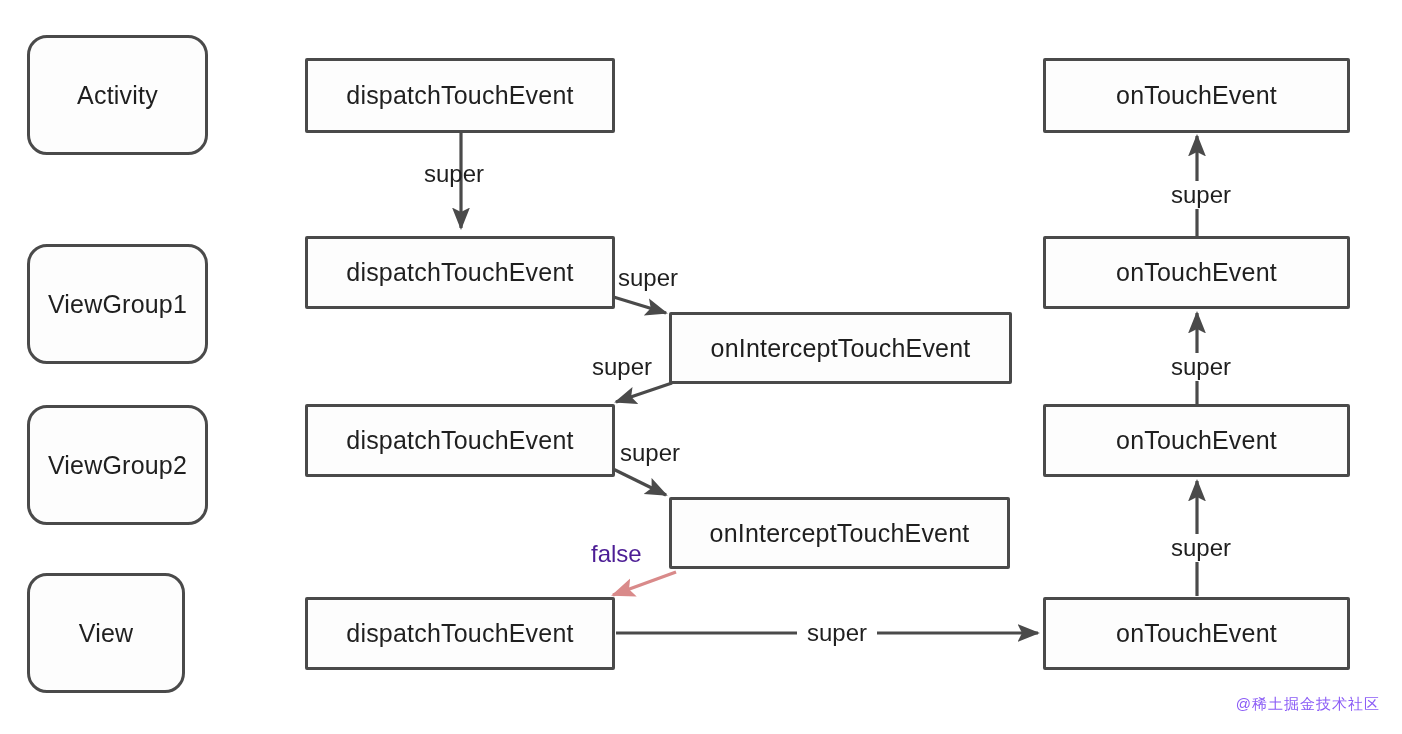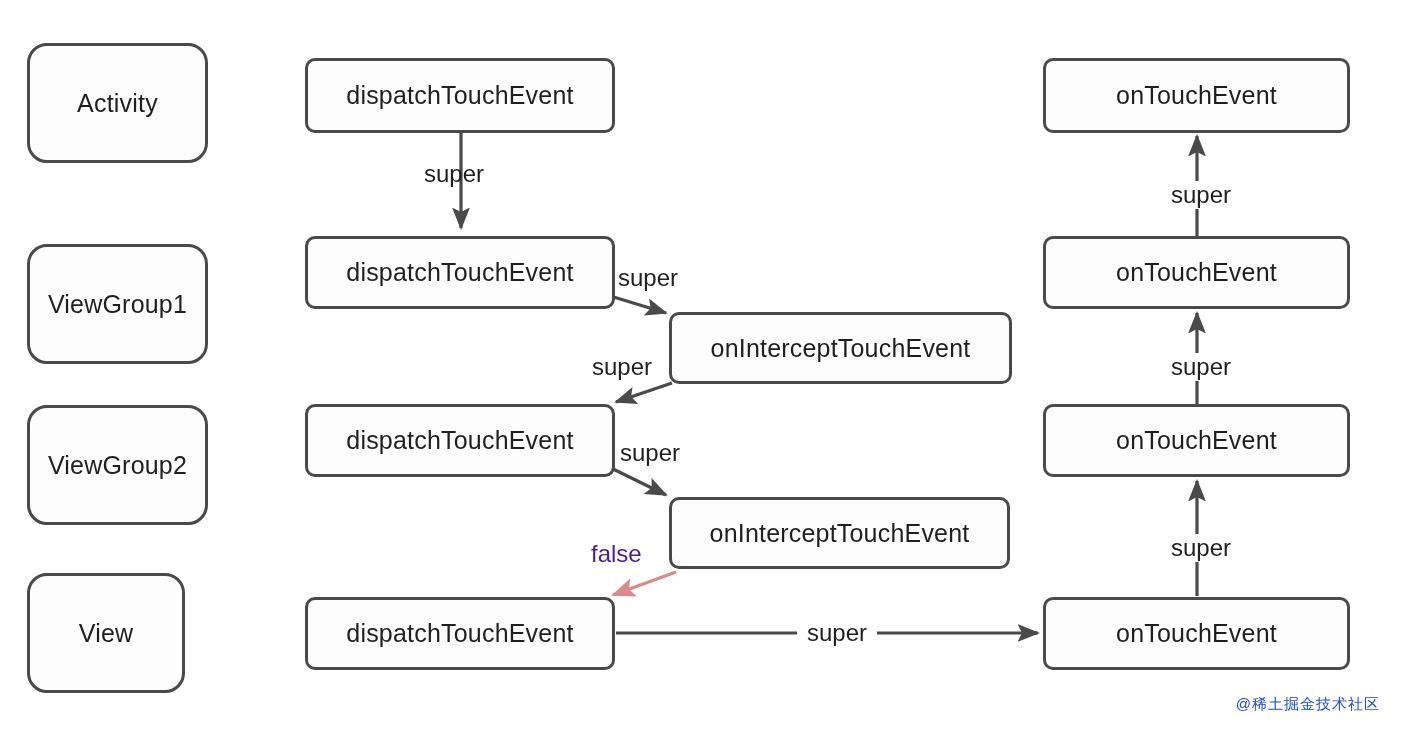--- a/index.html
+++ b/index.html
@@ -15,21 +15,21 @@
     position: relative;
     width: 1402px;
     height: 734px;
     background: #ffffff;
     overflow: hidden;
   }
   .node {
     position: absolute;
     box-sizing: border-box;
     border: 3px solid #4a4a4a;
-    border-radius: 10px;
+    border-radius: 2px;
     background: #fdfdfd;
     display: flex;
     align-items: center;
     justify-content: center;
     color: #1f1f1f;
     font-size: 25px;
     letter-spacing: 0.2px;
     white-space: nowrap;
     z-index: 2;
   }
@@ -51,21 +51,21 @@
     top: 0;
     width: 1402px;
     height: 734px;
     z-index: 1;
   }
   .watermark {
     position: absolute;
     right: 22px;
     bottom: 20px;
     font-size: 15px;
-    color: #1d4ed8;
+    color: #8b5cf6;
     letter-spacing: 1px;
     white-space: nowrap;
     z-index: 4;
   }
 </style>
 </head>
 <body>
 
 <div id="canvas">
 
@@ -118,21 +118,21 @@
     <g>
       <line x1="1197" y1="404" x2="1197" y2="313" stroke="#4a4a4a" stroke-width="3.2" marker-end="url(#arrowhead)"></line>
     </g>
 
     
     <g>
       <line x1="1197" y1="236" x2="1197" y2="136" stroke="#4a4a4a" stroke-width="3.2" marker-end="url(#arrowhead)"></line>
     </g>
   </svg>
 
-  <div class="node layer-box" style="left:27px; top:35px; width:181px; height:120px;margin-top:8px;">
+  <div class="node layer-box" style="left:27px; top:35px; width:181px; height:120px;">
     <span>Activity</span>
   </div>
   <div class="node layer-box" style="left:27px; top:212px; width:181px; height:120px;margin-top:32px;">
     <span>ViewGroup1</span>
   </div>
   <div class="node layer-box" style="left:27px; top:405px; width:181px; height:120px;">
     <span>ViewGroup2</span>
   </div>
   <div class="node layer-box" style="left:27px; top:573px; width:158px; height:120px;">
     <span>View</span>

